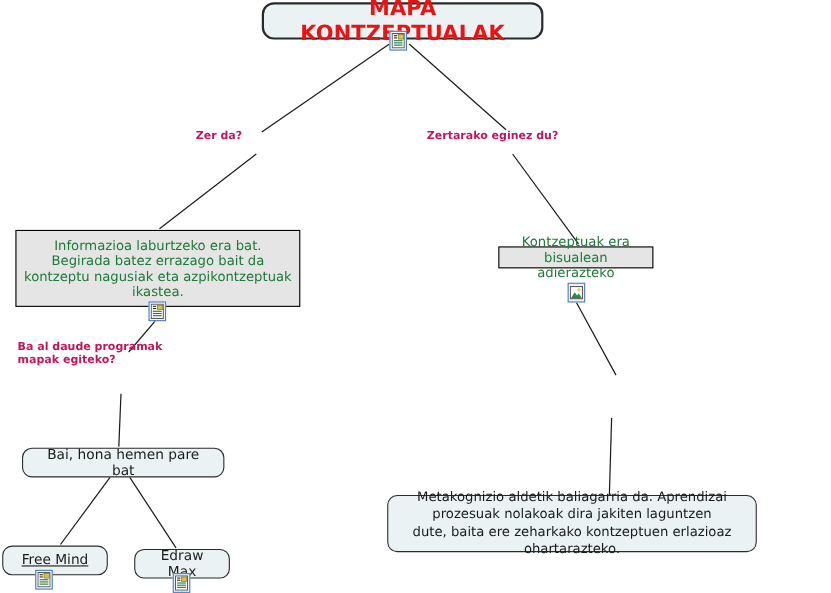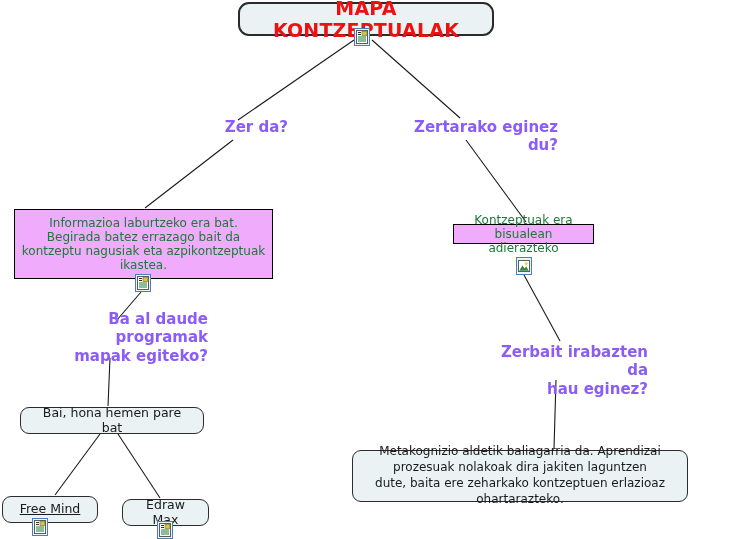--- a/index.html
+++ b/index.html
@@ -43,21 +43,21 @@
     color: #1a1a1a;
     font-size: 12.5px;
     display: flex;
     align-items: center;
     justify-content: center;
     padding: 2px 10px;
   }
 
   
   .node.boxed {
-    background: #f0abfc;
+    background: #e5e5e5;
     border: 1px solid #000000;
     border-radius: 0;
     color: #1d7a36;
     font-size: 12.5px;
     display: flex;
     align-items: center;
     justify-content: center;
     padding: 2px 6px;
   }
 
@@ -119,25 +119,25 @@
     top: 450px;
     width: 336px;
     height: 52px;
     font-size: 12px;
     line-height: 1.33;
   }
 
   
   .edge-label {
     position: absolute;
-    color: #8b5cf6;
+    color: #be185d;
     font-weight: bold;
-    font-size: 15px;
+    font-size: 10px;
     line-height: 1.22;
-    text-align: right;
+    text-align: left;
     white-space: pre-line;
   }
   #label-zer-da      { left: 178px; top: 118px; width: 110px; }
   #label-zertarako   { left: 388px; top: 118px; width: 170px; }
   #label-ba-al-daude { left: 16px;  top: 310px; width: 192px; }
   #label-zerbait     { left: 478px; top: 343px; width: 170px; }
 
   
   .attach-icon {
     position: absolute;
@@ -224,22 +224,20 @@
   <div class="attach-icon" id="icon-visual">
     <svg width="12" height="14" viewBox="0 0 12 14">
       <rect x="0.5" y="1.5" width="11" height="11" fill="#ffffff" stroke="#5b5b5b" stroke-width="1"></rect>
       <circle cx="8.3" cy="4.4" r="1.5" fill="#f2d24a"></circle>
       <path d="M1.2 11.8 L4.4 6.6 L6.6 9.6 L8.2 7.6 L10.8 11.8 Z" fill="#2f8a3d"></path>
     </svg>
   </div>
 
   <div class="edge-label" id="label-ba-al-daude">Ba al daude programak
 mapak egiteko?</div>
-  <div class="edge-label" id="label-zerbait">Zerbait irabazten da
-hau eginez?</div>
 
   <div class="node rounded" id="node-programs-answer">
     <span>Bai, hona hemen pare bat</span>
   </div>
 
   <div class="node rounded" id="node-free-mind">
     <span>Free Mind</span>
   </div>
   <div class="attach-icon" id="icon-free-mind">
     <svg width="12" height="14" viewBox="0 0 12 14">

